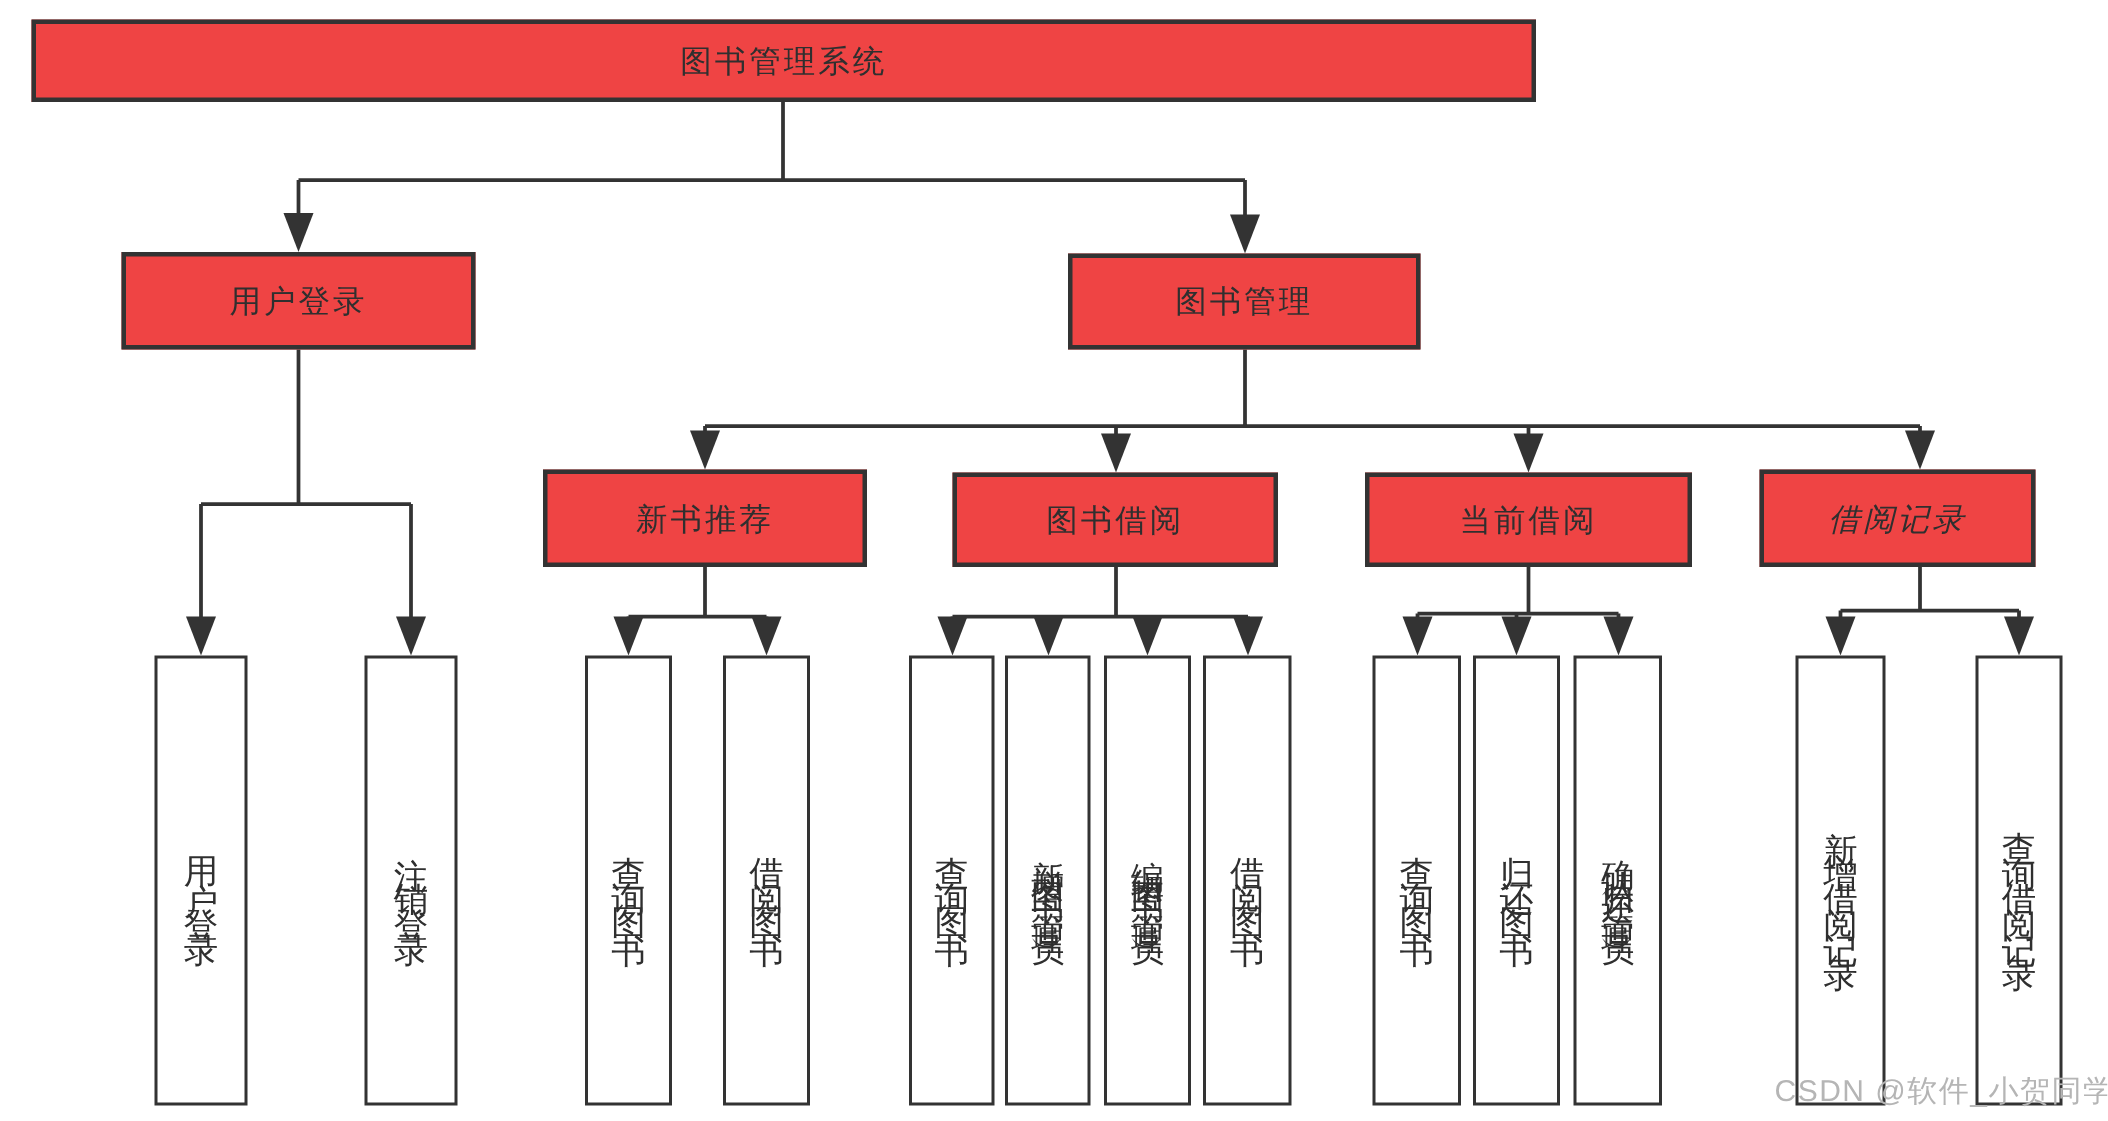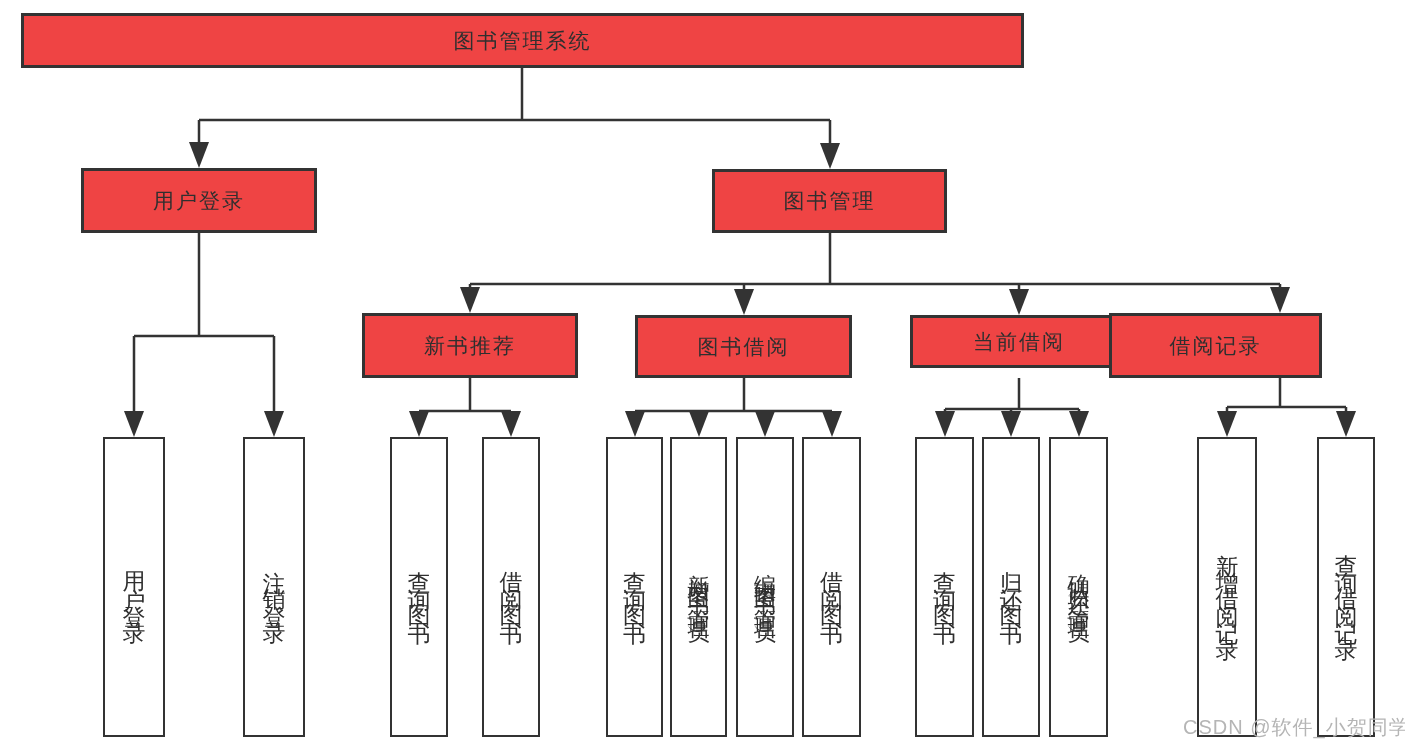--- a/index.html
+++ b/index.html
@@ -137,24 +137,24 @@
   <div class="node" style="left:362px; top:313px; width:216px; height:65px;">
     <span class="branch">新书推荐</span>
   </div>
 
   <div class="node" style="left:712px; top:169px; width:235px; height:64px;">
     <span class="branch">图书管理</span>
   </div>
   <div class="node" style="left:635px; top:315px; width:217px; height:63px;">
     <span class="branch">图书借阅</span>
   </div>
-  <div class="node" style="left:910px; top:315px; width:218px; height:53px;justify-content:center;">
+  <div class="node" style="left:910px; top:315px; width:218px; height:63px;justify-content:center;">
     <span class="branch">当前借阅</span>
   </div>
-  <div class="node" style="left:1109px; top:313px; width:213px; height:65px;">
+  <div class="node" style="left:1173px; top:313px; width:184px; height:65px;font-style:italic;">
     <span class="branch">借阅记录</span>
   </div>
 
   <div class="leaf" style="left:103px; width:62px;">
     <span class="vtext">用户登录</span>
   </div>
   <div class="leaf" style="left:243px; width:62px;">
     <span class="vtext">注销登录</span>
   </div>
 

